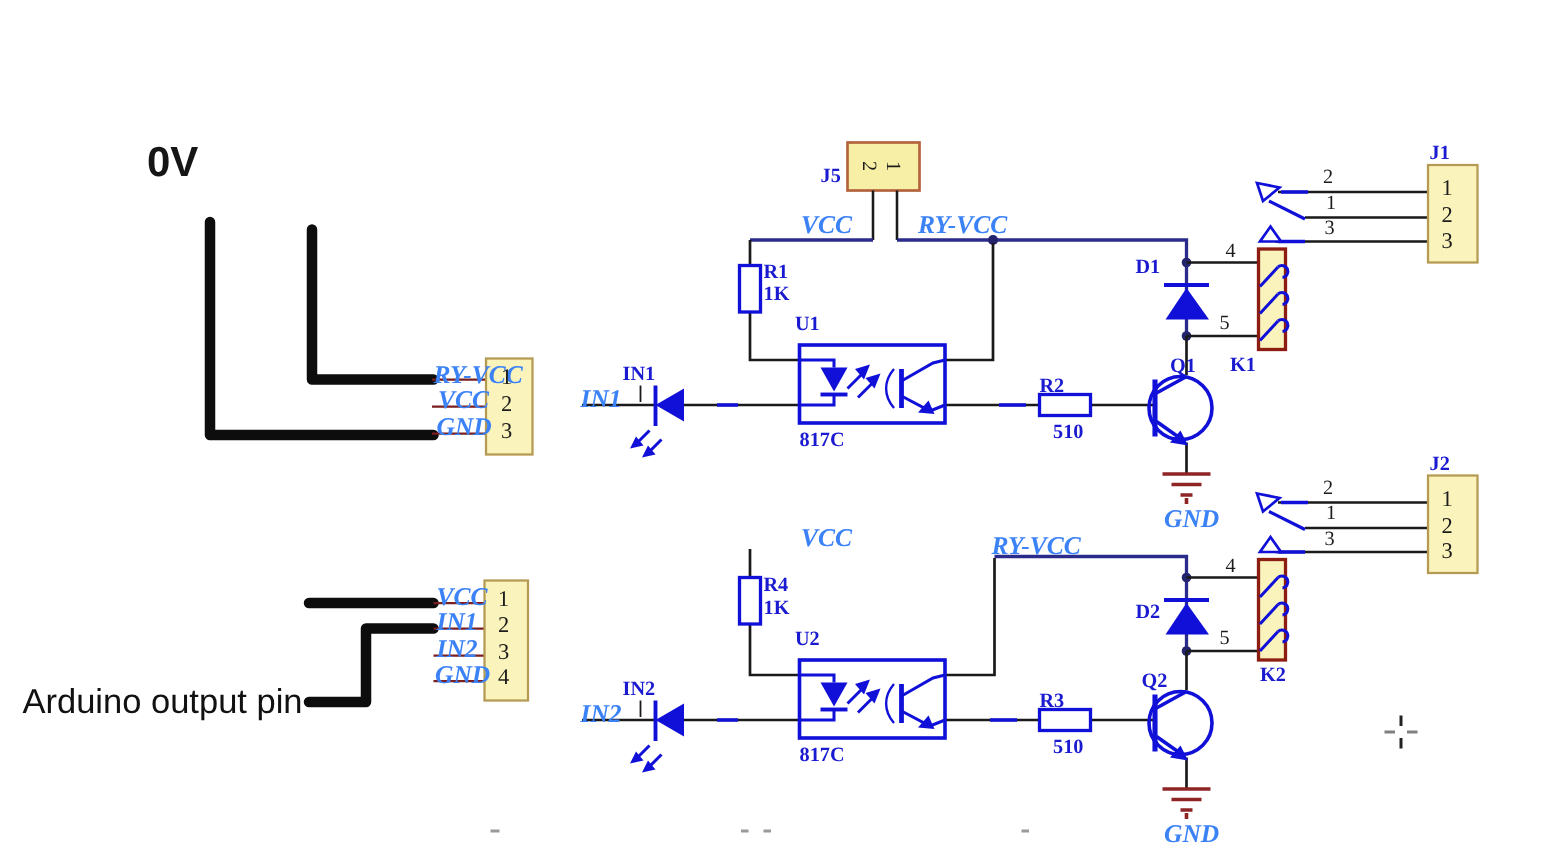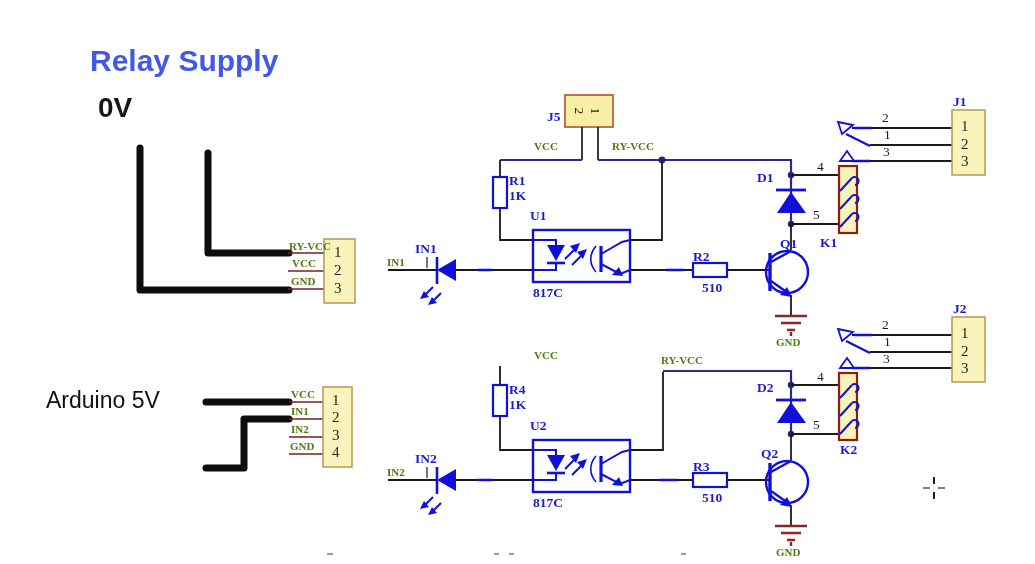--- a/index.html
+++ b/index.html
@@ -4,21 +4,21 @@
 <style>
   html,body{margin:0;padding:0;background:#fff;}
   .canvas{position:relative;width:1035px;height:564px;background:#ffffff;overflow:hidden;
           font-family:"Liberation Serif",serif;}
   .canvas svg{position:absolute;left:0;top:0;}
   .t{position:absolute;white-space:nowrap;line-height:1;}
   .t-title{font-family:"Liberation Sans",sans-serif;font-size:30px;font-weight:700;color:#4059ea;}
   .t-red-title{font-family:"Liberation Sans",sans-serif;font-size:30px;font-weight:700;color:#ed1b2b;}
   .t-black-big{font-family:"Liberation Sans",sans-serif;font-size:28px;font-weight:700;color:#161616;}
   .t-anno{font-family:"Liberation Sans",sans-serif;font-size:23px;font-weight:400;color:#111;}
-  .t-lbl{font-size:11px;font-weight:700;color:#4d7c0f;}
+  .t-lbl{font-size:17px;font-weight:700;color:#3b82f6;font-style:italic;}
   .t-ref{font-size:13.5px;font-weight:700;color:#1a1ad0;}
   .t-num{font-size:13.5px;font-weight:400;color:#1c1c1c;}
   .t-pin{font-size:15px;font-weight:400;color:#1c1c1c;}
   .rot90{transform:rotate(90deg);}
 </style>
 </head>
 <body>
 
 <div class="canvas">
 
@@ -220,23 +220,22 @@
   <g stroke-width="2" fill="none">
     <path d="M934,477 V484 M934,492 V499" stroke="#222"></path>
     <path d="M923,488 H930 M938,488 H945" stroke="#808080"></path>
   </g>
 
   <g stroke="#9a9a9a" stroke-width="2" fill="none">
     <path d="M327,554 H333 M494,554 H499 M509,554 H514 M681,554 H686"></path>
   </g>
 </svg>
 
-  <span class="t t-title" style="left:90px;top:46px">Relay Supply</span>
   <span class="t t-black-big" style="left:98px;top:94px">0V</span>
-  <span class="t t-anno" style="left:46px;top:389px">Arduino 5V</span>
+  <span class="t t-anno" style="left:15px;top:456px">Arduino output pin</span>
 
   <span class="t t-lbl" style="left:289px;top:241px">RY-VCC</span>
   <span class="t t-lbl" style="left:292px;top:258px">VCC</span>
   <span class="t t-lbl" style="left:291px;top:276px">GND</span>
   <span class="t t-pin" style="left:334px;top:245px">1</span>
   <span class="t t-pin" style="left:334px;top:263px">2</span>
   <span class="t t-pin" style="left:334px;top:281px">3</span>
 
   <span class="t t-lbl" style="left:291px;top:389px">VCC</span>
   <span class="t t-lbl" style="left:291px;top:406px">IN1</span>
@@ -279,21 +278,21 @@
   <span class="t t-lbl" style="left:661px;top:355px">RY-VCC</span>
   <span class="t t-ref" style="left:509px;top:383px">R4</span>
   <span class="t t-ref" style="left:509px;top:398px">1K</span>
   <span class="t t-ref" style="left:530px;top:419px">U2</span>
   <span class="t t-ref" style="left:533px;top:496px">817C</span>
   <span class="t t-ref" style="left:415px;top:452px">IN2</span>
   <span class="t t-lbl" style="left:387px;top:467px">IN2</span>
   <span class="t t-ref" style="left:693px;top:460px">R3</span>
   <span class="t t-ref" style="left:702px;top:491px">510</span>
   <span class="t t-ref" style="left:761px;top:447px">Q2</span>
-  <span class="t t-ref" style="left:757px;top:381px">D2</span>
+  <span class="t t-ref" style="left:757px;top:401px">D2</span>
   <span class="t t-num" style="left:817px;top:370px">4</span>
   <span class="t t-num" style="left:813px;top:418px">5</span>
   <span class="t t-ref" style="left:840px;top:443px">K2</span>
   <span class="t t-lbl" style="left:776px;top:547px">GND</span>
   <span class="t t-num" style="left:882px;top:318px">2</span>
   <span class="t t-num" style="left:884px;top:335px">1</span>
   <span class="t t-num" style="left:883px;top:352px">3</span>
   <span class="t t-ref" style="left:953px;top:302px">J2</span>
   <span class="t t-pin" style="left:961px;top:326px">1</span>
   <span class="t t-pin" style="left:961px;top:344px">2</span>

